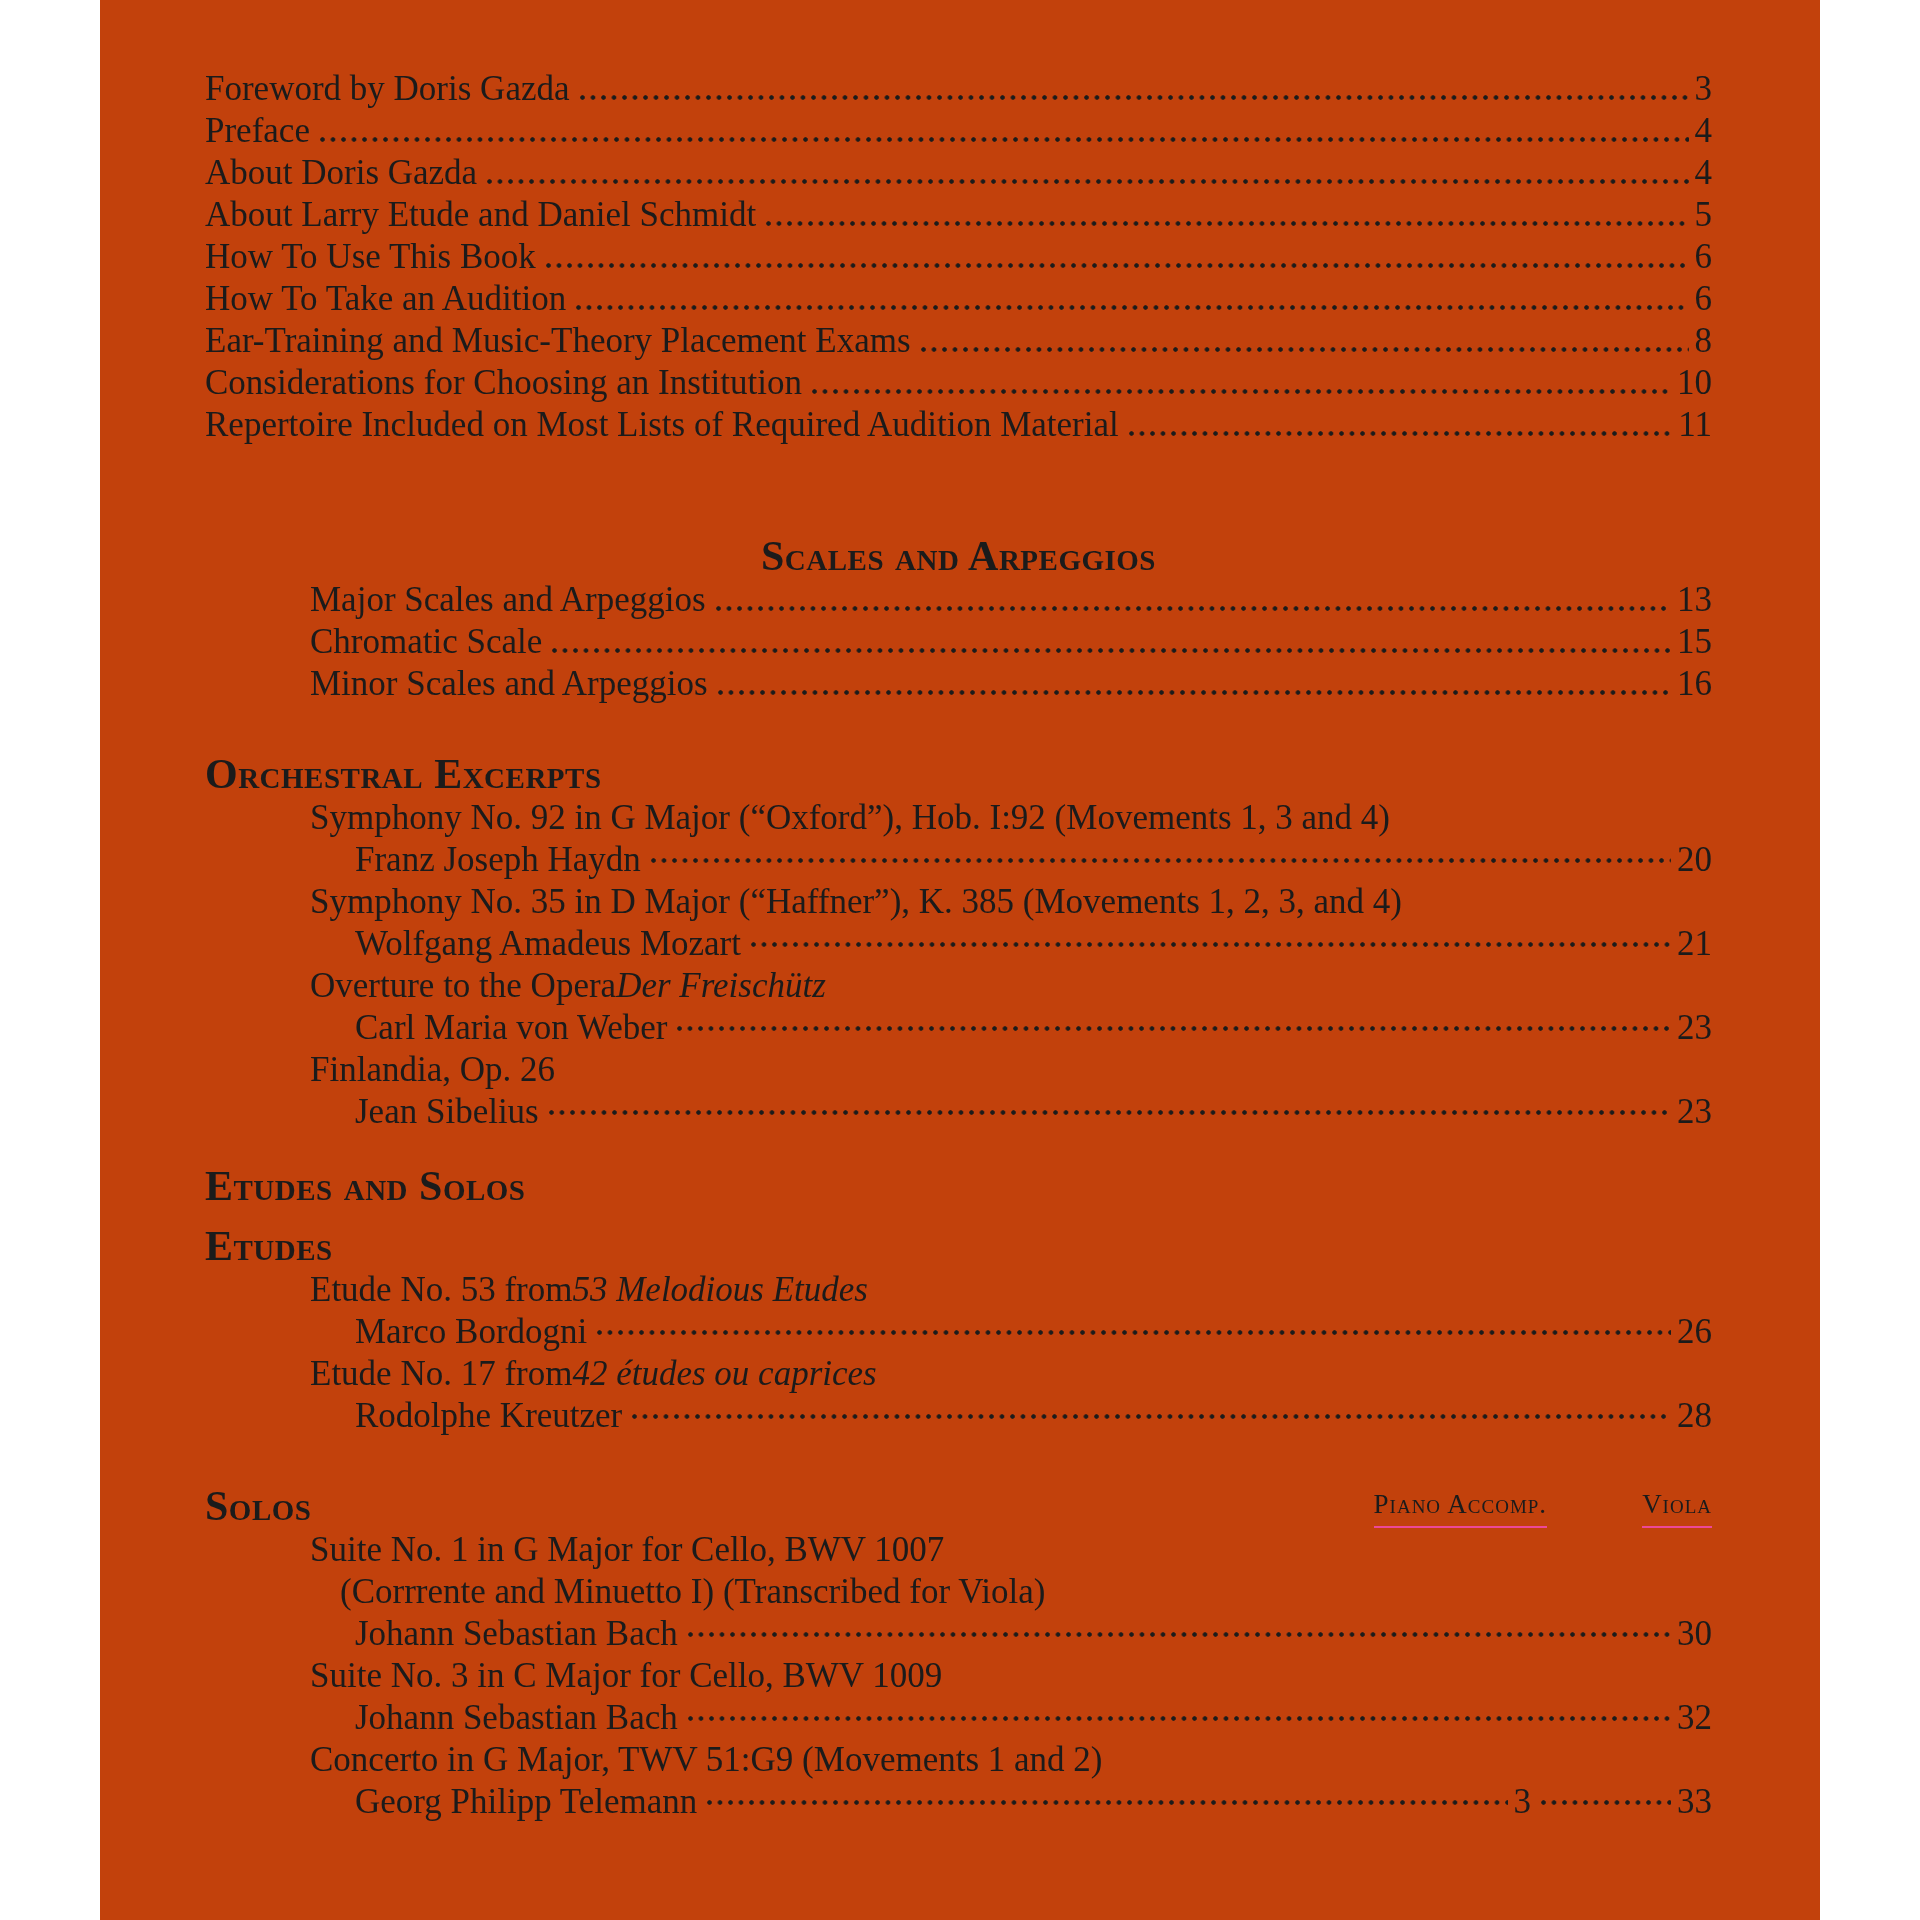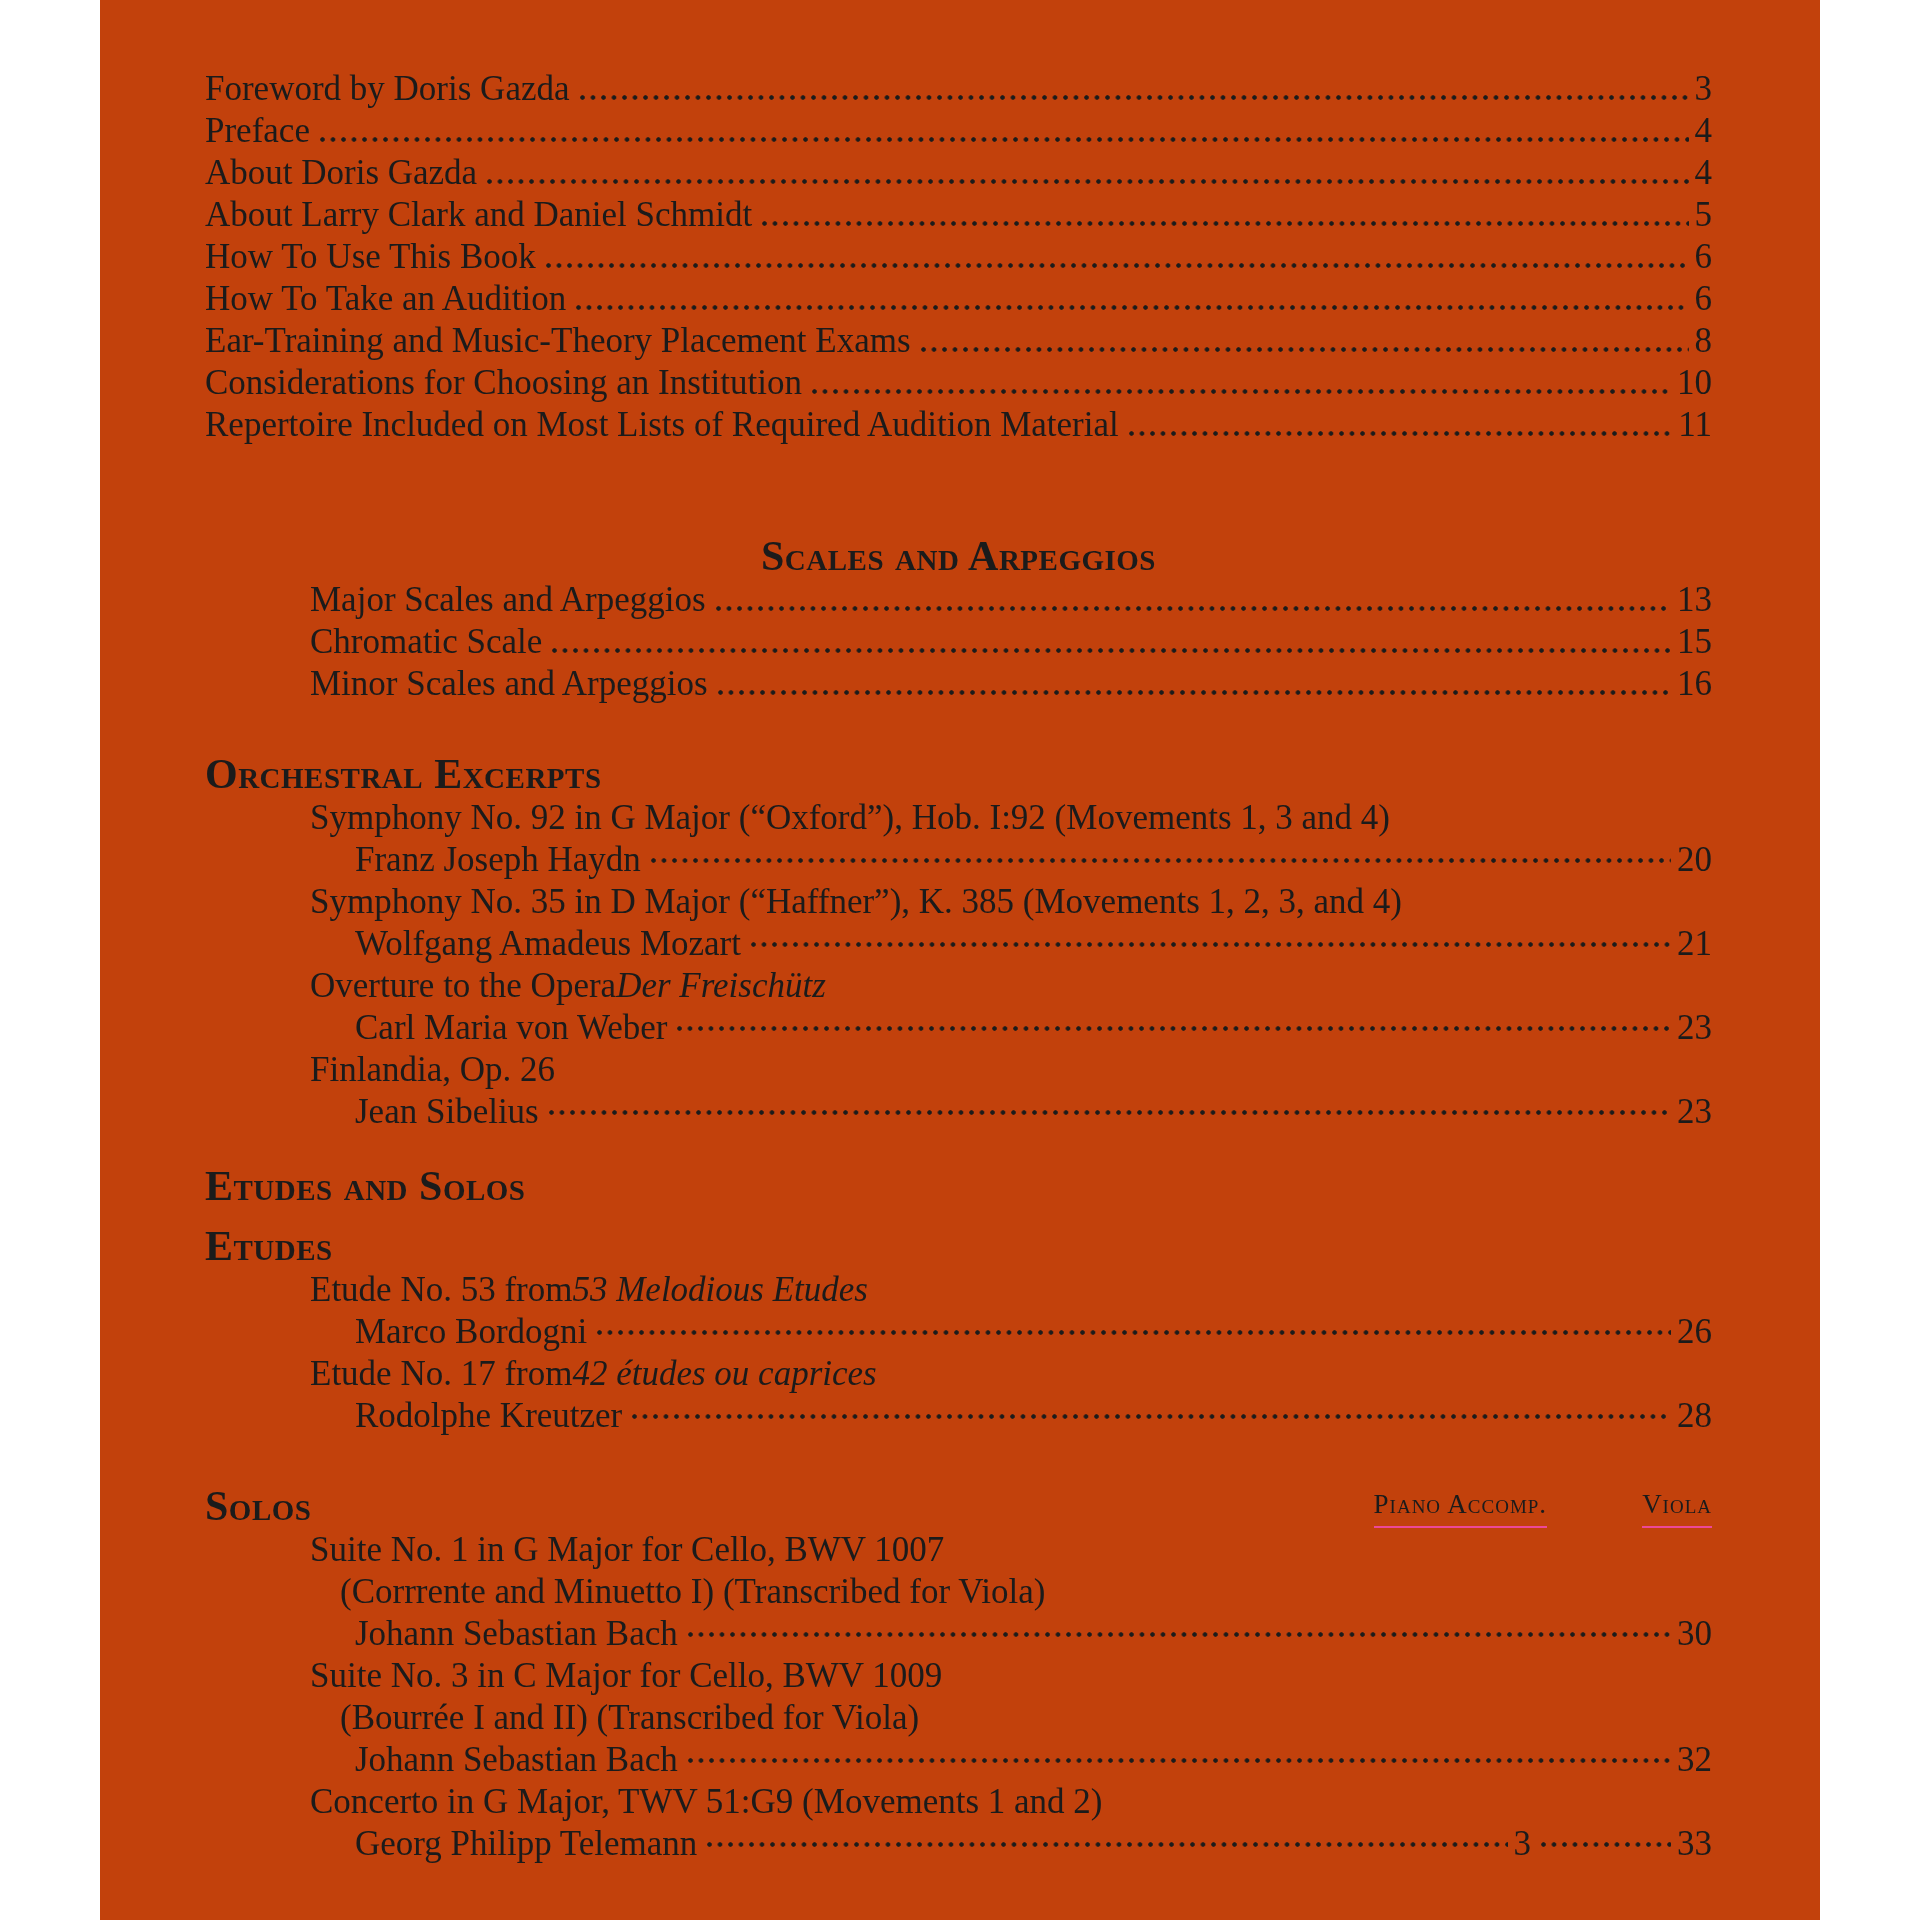--- a/index.html
+++ b/index.html
@@ -88,21 +88,21 @@
         <span>Preface</span>
         <span class="leader"></span>
         <span class="pg">4</span>
       </div>
       <div class="row">
         <span>About Doris Gazda</span>
         <span class="leader"></span>
         <span class="pg">4</span>
       </div>
       <div class="row">
-        <span>About Larry Clark and Daniel Schmidt</span>
+        <span>About Larry Etude and Daniel Schmidt</span>
         <span class="leader"></span>
         <span class="pg">5</span>
       </div>
       <div class="row">
         <span>How To Use This Book</span>
         <span class="leader"></span>
         <span class="pg">6</span>
       </div>
       <div class="row">
         <span>How To Take an Audition</span>
@@ -220,23 +220,20 @@
         <span>(Corrrente and Minuetto I) (Transcribed for Viola)</span>
       </div>
       <div class="row comp">
         <span>Johann Sebastian Bach</span>
         <span class="leader"></span>
         <span class="pg">30</span>
       </div>
       <div class="row indent1">
         <span>Suite No. 3 in C Major for Cello, BWV 1009</span>
       </div>
-      <div class="row sub">
-        <span>(Bourrée I and II) (Transcribed for Viola)</span>
-      </div>
       <div class="row comp">
         <span>Johann Sebastian Bach</span>
         <span class="leader"></span>
         <span class="pg">32</span>
       </div>
       <div class="row indent1">
         <span>Concerto in G Major, TWV 51:G9 (Movements 1 and 2)</span>
       </div>
       <div class="row comp">
         <span>Georg Philipp Telemann</span>

